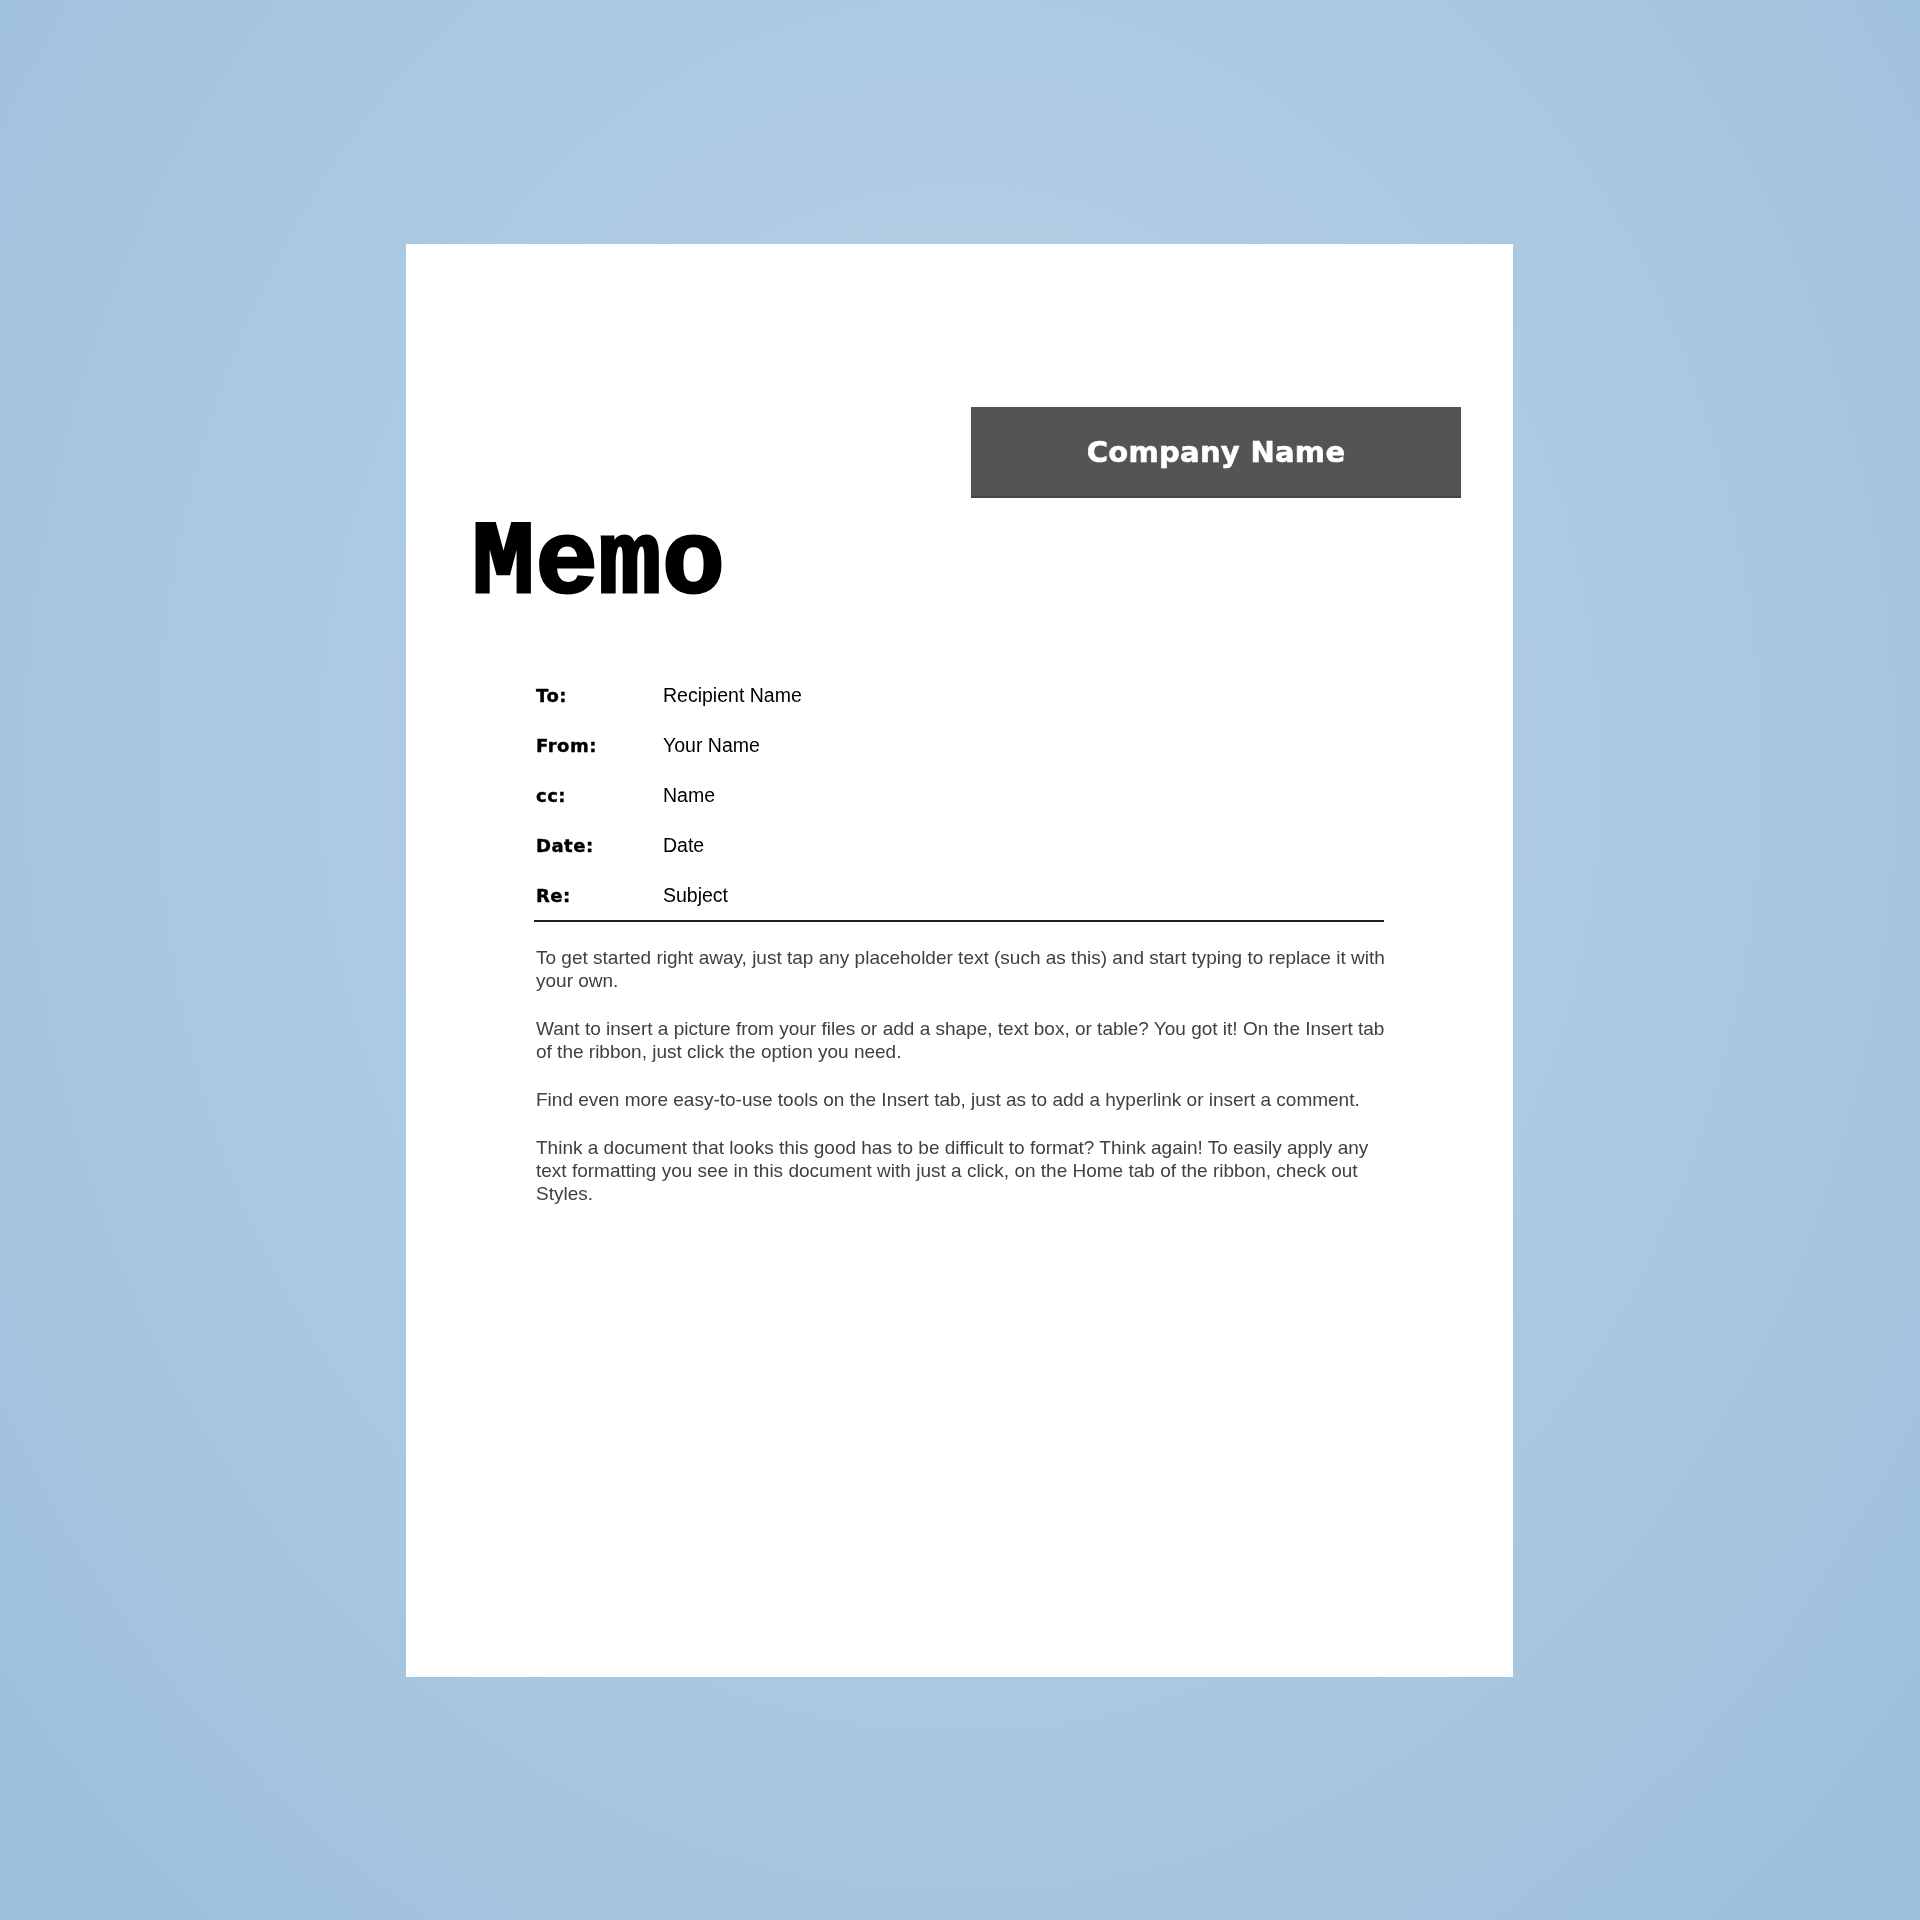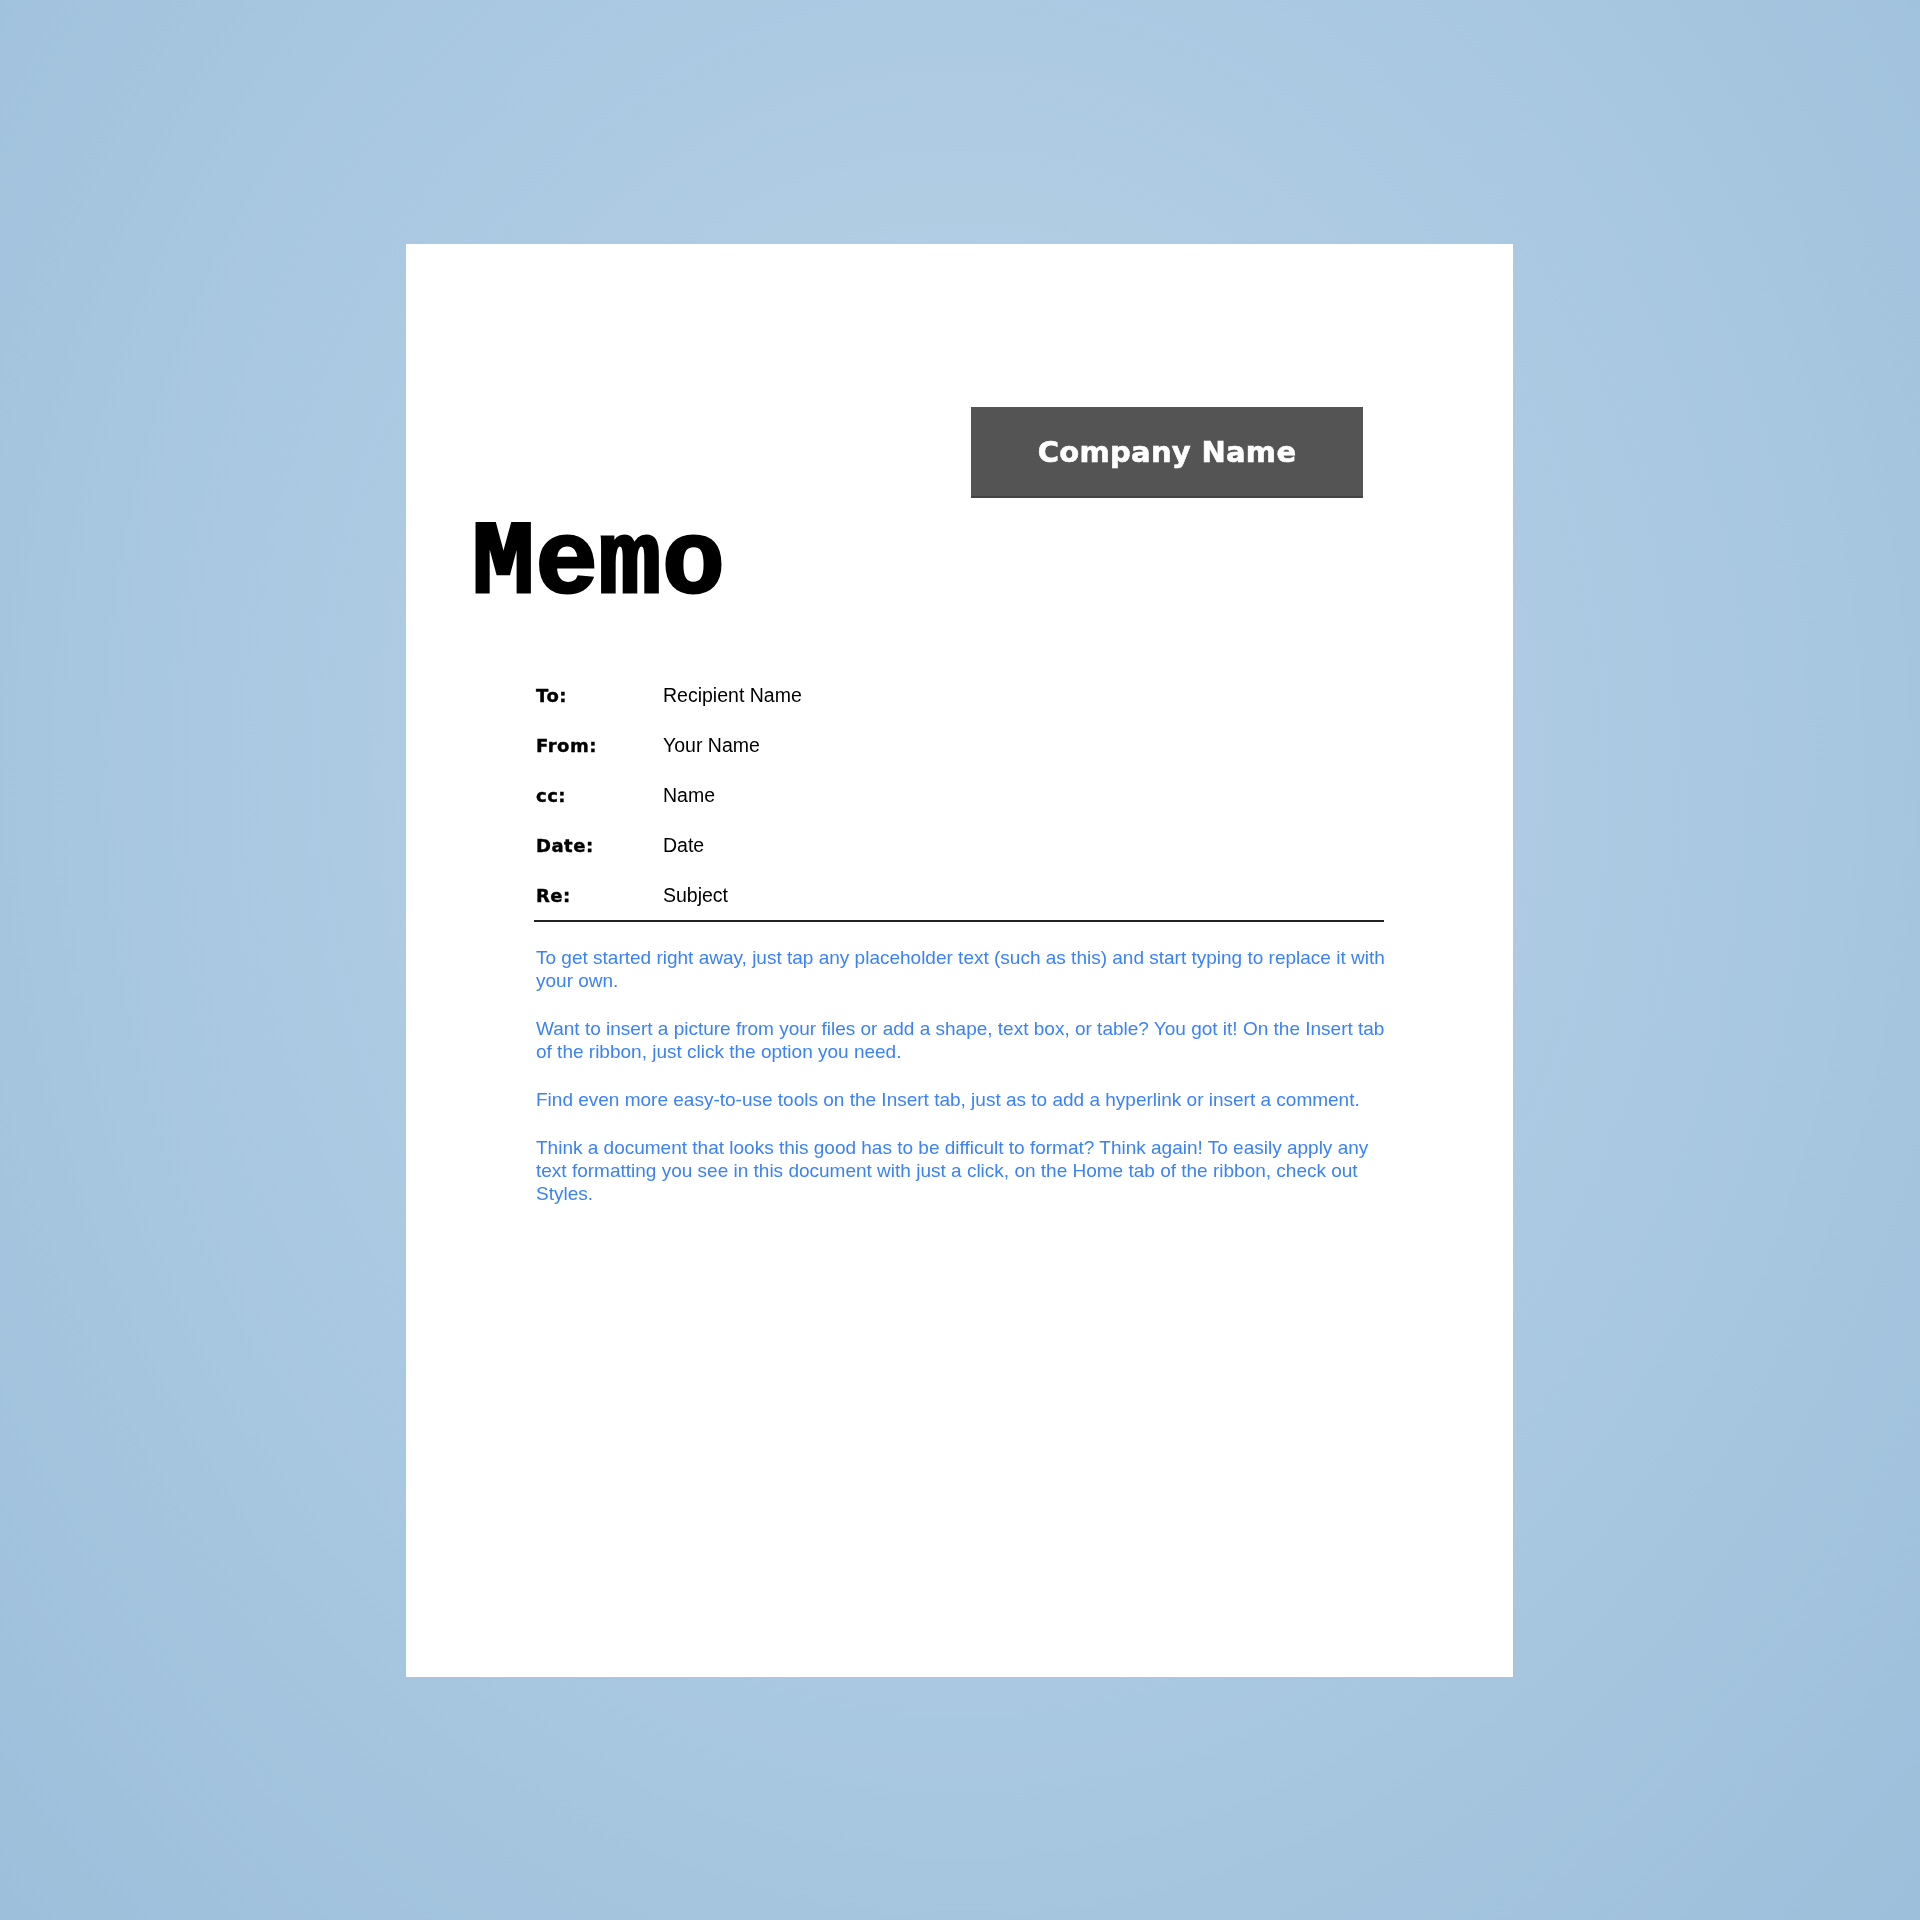--- a/index.html
+++ b/index.html
@@ -6,21 +6,21 @@
   body {
     width: 1920px; height: 1920px; overflow: hidden; position: relative;
     background: radial-gradient(ellipse at 50% 40%, #b8d4e8 0%, #aecbe3 40%, #9dbfdb 100%);
     font-family: "Liberation Sans", sans-serif;
   }
   .page {
     position: absolute; left: 406px; top: 244px; width: 1107px; height: 1433px;
     background: #ffffff;
   }
   .company-box {
-    position: absolute; left: 565px; top: 163px; width: 392px; height: 91px;
+    position: absolute; left: 565px; top: 163px; width: 490px; height: 91px;
     background: #545454; border-bottom: 2px solid #444; box-sizing: border-box;
     display: flex; align-items: center; justify-content: center;
   }
   .company-name {
     color: #ffffff; font-weight: 900; font-size: 29px; letter-spacing: 0.3px;
     font-family: "DejaVu Sans", sans-serif;
     -webkit-text-stroke: 0.6px #ffffff;
   }
   .memo-title {
     position: absolute; left: 66px; top: 268px;
@@ -33,21 +33,21 @@
   .field-label {
     width: 111px; font-weight: 900; font-family: "DejaVu Sans", sans-serif; font-size: 18px;
     letter-spacing: 0.5px; -webkit-text-stroke: 0.4px #000;
   }
   .field-value { font-family: "Liberation Sans", sans-serif; }
   .divider {
     position: absolute; left: 128px; top: 676px; width: 850px; height: 2px; background: #222;
   }
   .body-text {
     position: absolute; left: 130px; top: 702px; width: 850px;
-    font-size: 19px; line-height: 23px; color: #3b82f6;
+    font-size: 19px; line-height: 23px; color: #404040;
   }
   .body-text p { margin: 0 0 25px 0; }
 </style>
 </head>
 <body>
 
 <div class="page">
   <div class="company-box">
     <span class="company-name">Company Name</span>
   </div>

